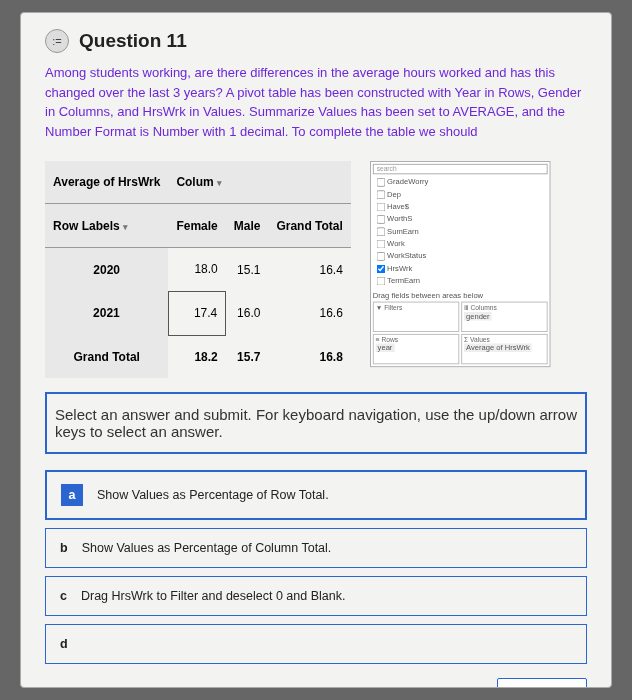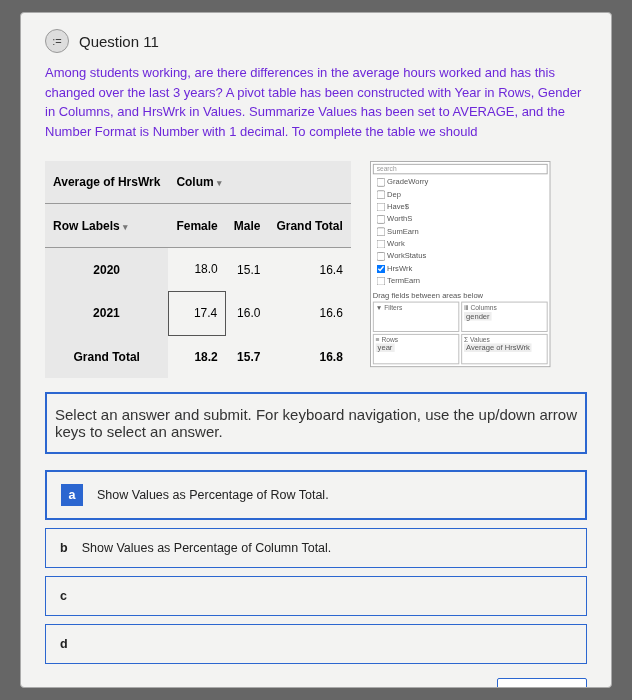--- a/index.html
+++ b/index.html
@@ -20,21 +20,21 @@
     padding: 16px 24px;
     overflow: hidden;
   }
   .q-header { display: flex; align-items: center; gap: 10px; margin-bottom: 10px; }
   .q-icon {
     width: 24px; height: 24px; border-radius: 50%;
     background: #ddd; border: 1px solid #999;
     display: flex; align-items: center; justify-content: center;
     font-size: 11px; color: #444;
   }
-  .q-title { font-weight: normal; font-size: 15px; color: #222; }
+  .q-title { font-weight: bold; font-size: 19px; color: #222; }
   .q-body { font-size: 13px; color: #6d28d9; line-height: 1.5; margin-bottom: 20px; }
   .pivot-area { display: flex; gap: 19px; margin-bottom: 14px; }
   .pivot-table { border-collapse: collapse; font-size: 12px; }
   .pivot-table th, .pivot-table td { padding: 2px 8px; text-align: right; }
   .pivot-table th { background: #e8e8e8; font-weight: bold; text-align: left; }
   .pivot-table th.rhead { text-align: left; }
   .pivot-table td.rl { text-align: center; background: #e8e8e8; font-weight: bold; }
   .pivot-table .hdr-row th { border-bottom: 1px solid #999; }
   .pivot-table .gl th, .pivot-table .gl td { font-weight: bold; }
   .fvbox { border: 1px solid #555; }
@@ -166,20 +166,21 @@
     <div class="answer selected">
       <span class="letter">a</span>
       <span>Show Values as Percentage of Row Total.</span>
     </div>
     <div class="answer">
       <span class="letter">b</span>
       <span>Show Values as Percentage of Column Total.</span>
     </div>
     <div class="answer">
       <span class="letter">c</span>
+      <span>Drag HrsWrk to Filter and deselect 0 and Blank.</span>
     </div>
     <div class="answer">
       <span class="letter">d</span>
     </div>
   </div>
 
   <div class="footer">
     <div class="unanswered">Unanswered</div>
     <button class="save-btn">
       <svg class="save-icon" viewBox="0 0 24 24">

